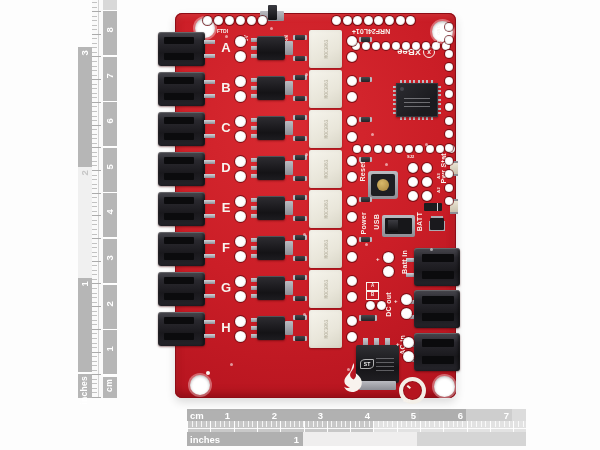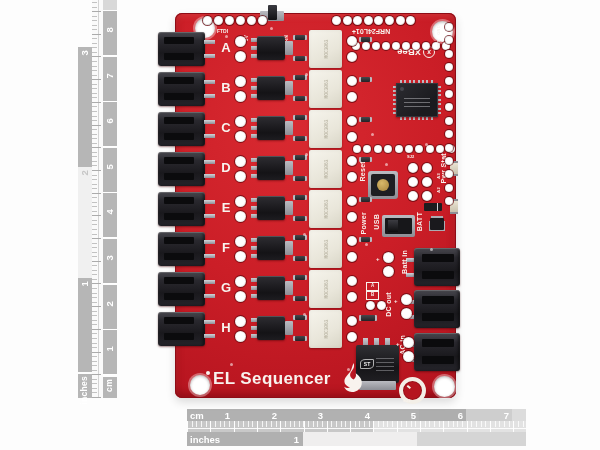--- a/index.html
+++ b/index.html
@@ -225,21 +225,20 @@
       </div>
       <div class="abs metal" style="left:184px;top:368px;width:37px;height:9px;border-radius:1px;"></div>
     </div>
 
     <div class="abs" style="left:224px;top:364px;width:19px;height:19px;border-radius:50%;border:4px solid #f3efe7;background:#b5141f;box-shadow:inset 0 0 0 1px rgba(0,0,0,.2);">
       <div class="abs" style="left:4px;top:5px;width:4px;height:1.5px;background:#f3efe7;transform:rotate(40deg);"></div>
     </div>
     <div class="silk" style="left:228px;top:386px;font-size:4px;">SJ1</div>
 
     <div class="abs" style="left:31px;top:358px;width:4px;height:4px;border-radius:50%;background:#f8f3ee;"></div>
-    <div class="silk" style="left:38px;top:357px;font-size:17px;letter-spacing:.4px;">EL Sequencer</div>
     <div class="abs" style="left:166px;top:350px;width:25px;height:29px;">
       <svg width="25" height="29" viewBox="0 0 24 28">
           <path fill="#f8f3ee" d="M12 0c2 5-2 7-3 10-1 3 1 5 3 6 2-1 3-4 2-6 3 2 6 5 6 9 0 5-4 9-9.5 9-3.5 0-6.5-2-7.5-5 2 1.5 4.5 1.5 5.5.5C4 22 2 18.5 4 14.5 5.5 11.5 9 9.5 10 6c.7-2.3 1.3-4 2-6z"></path>
         </svg>
     </div>
 
   <div class="hole" style="left: 28px; top: 3px; width: 9px; height: 9px;"></div>
       <div class="hole" style="left: 39px; top: 3px; width: 9px; height: 9px;"></div>
       <div class="hole" style="left: 50px; top: 3px; width: 9px; height: 9px;"></div>
       <div class="hole" style="left: 61px; top: 3px; width: 9px; height: 9px;"></div>

